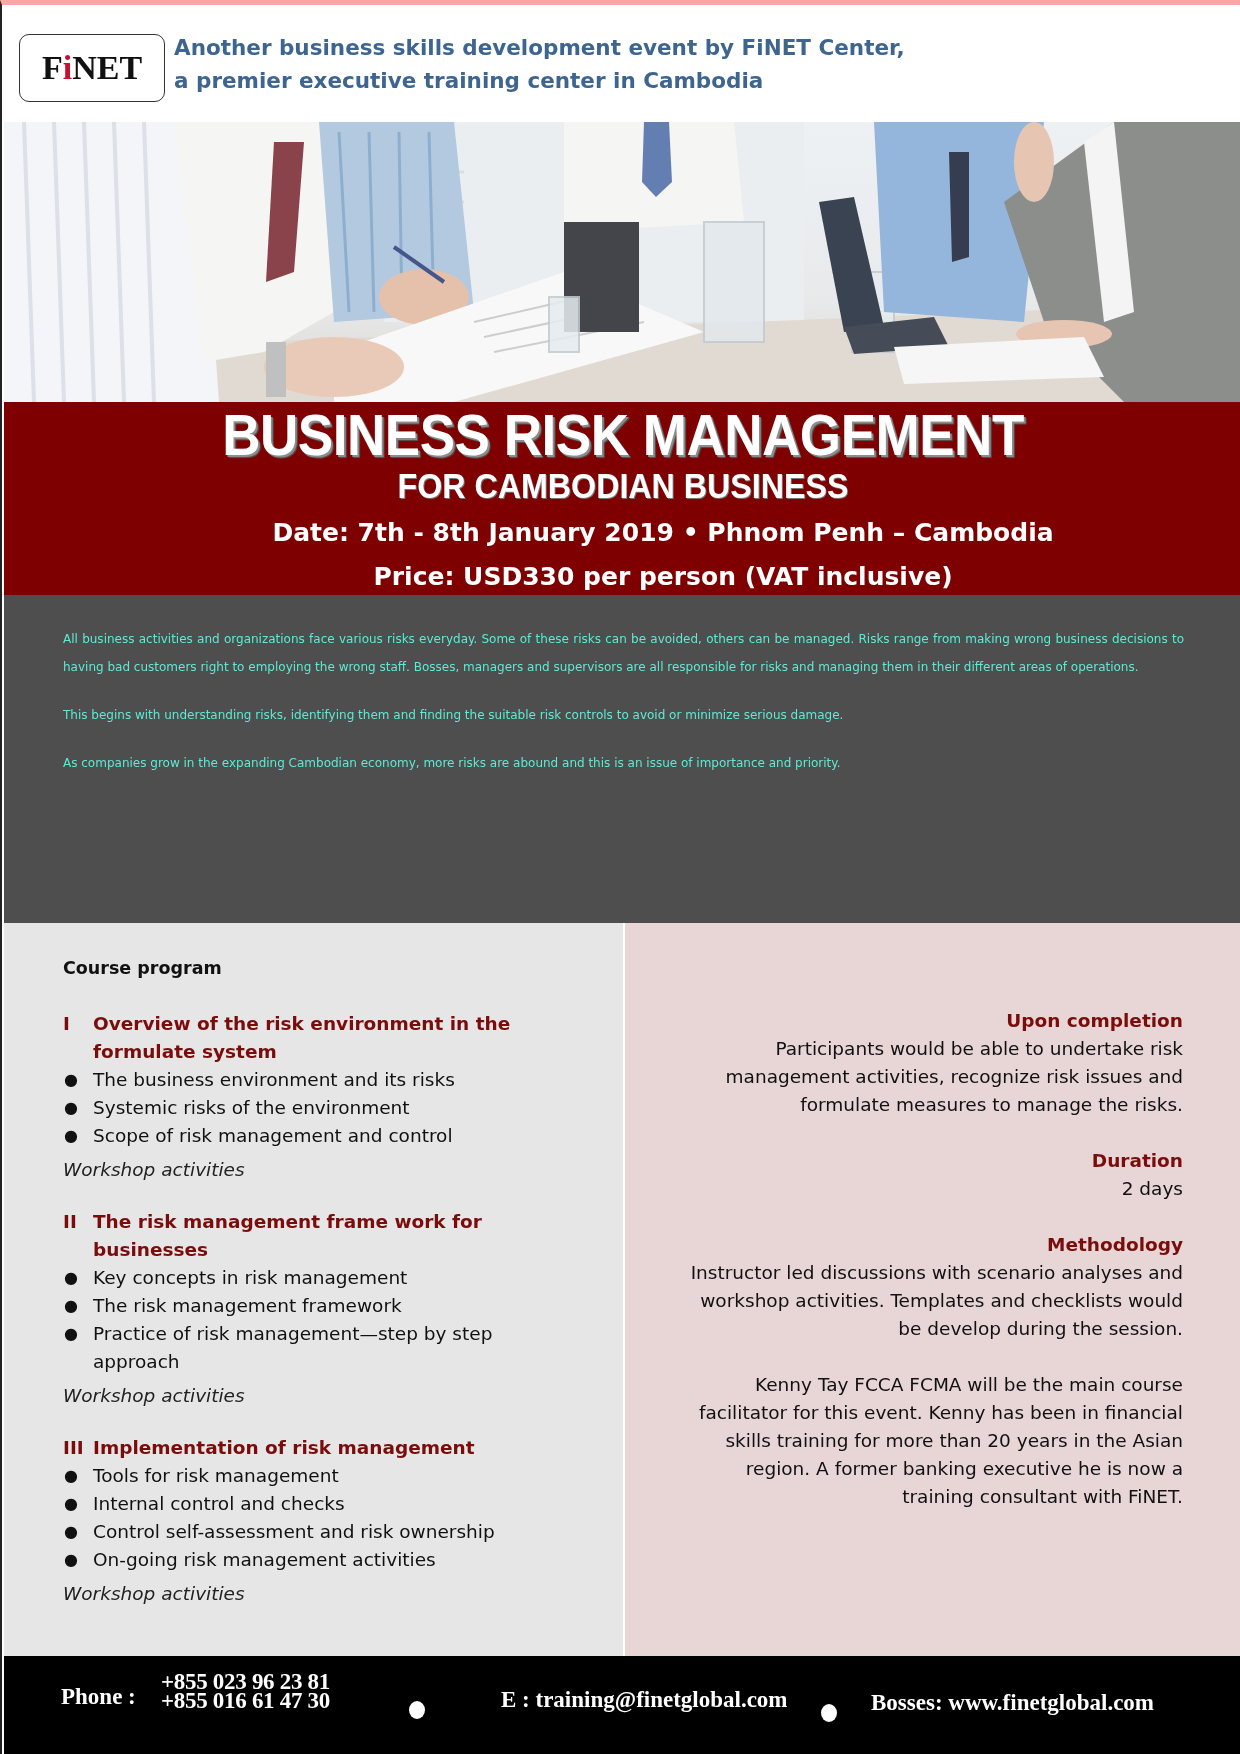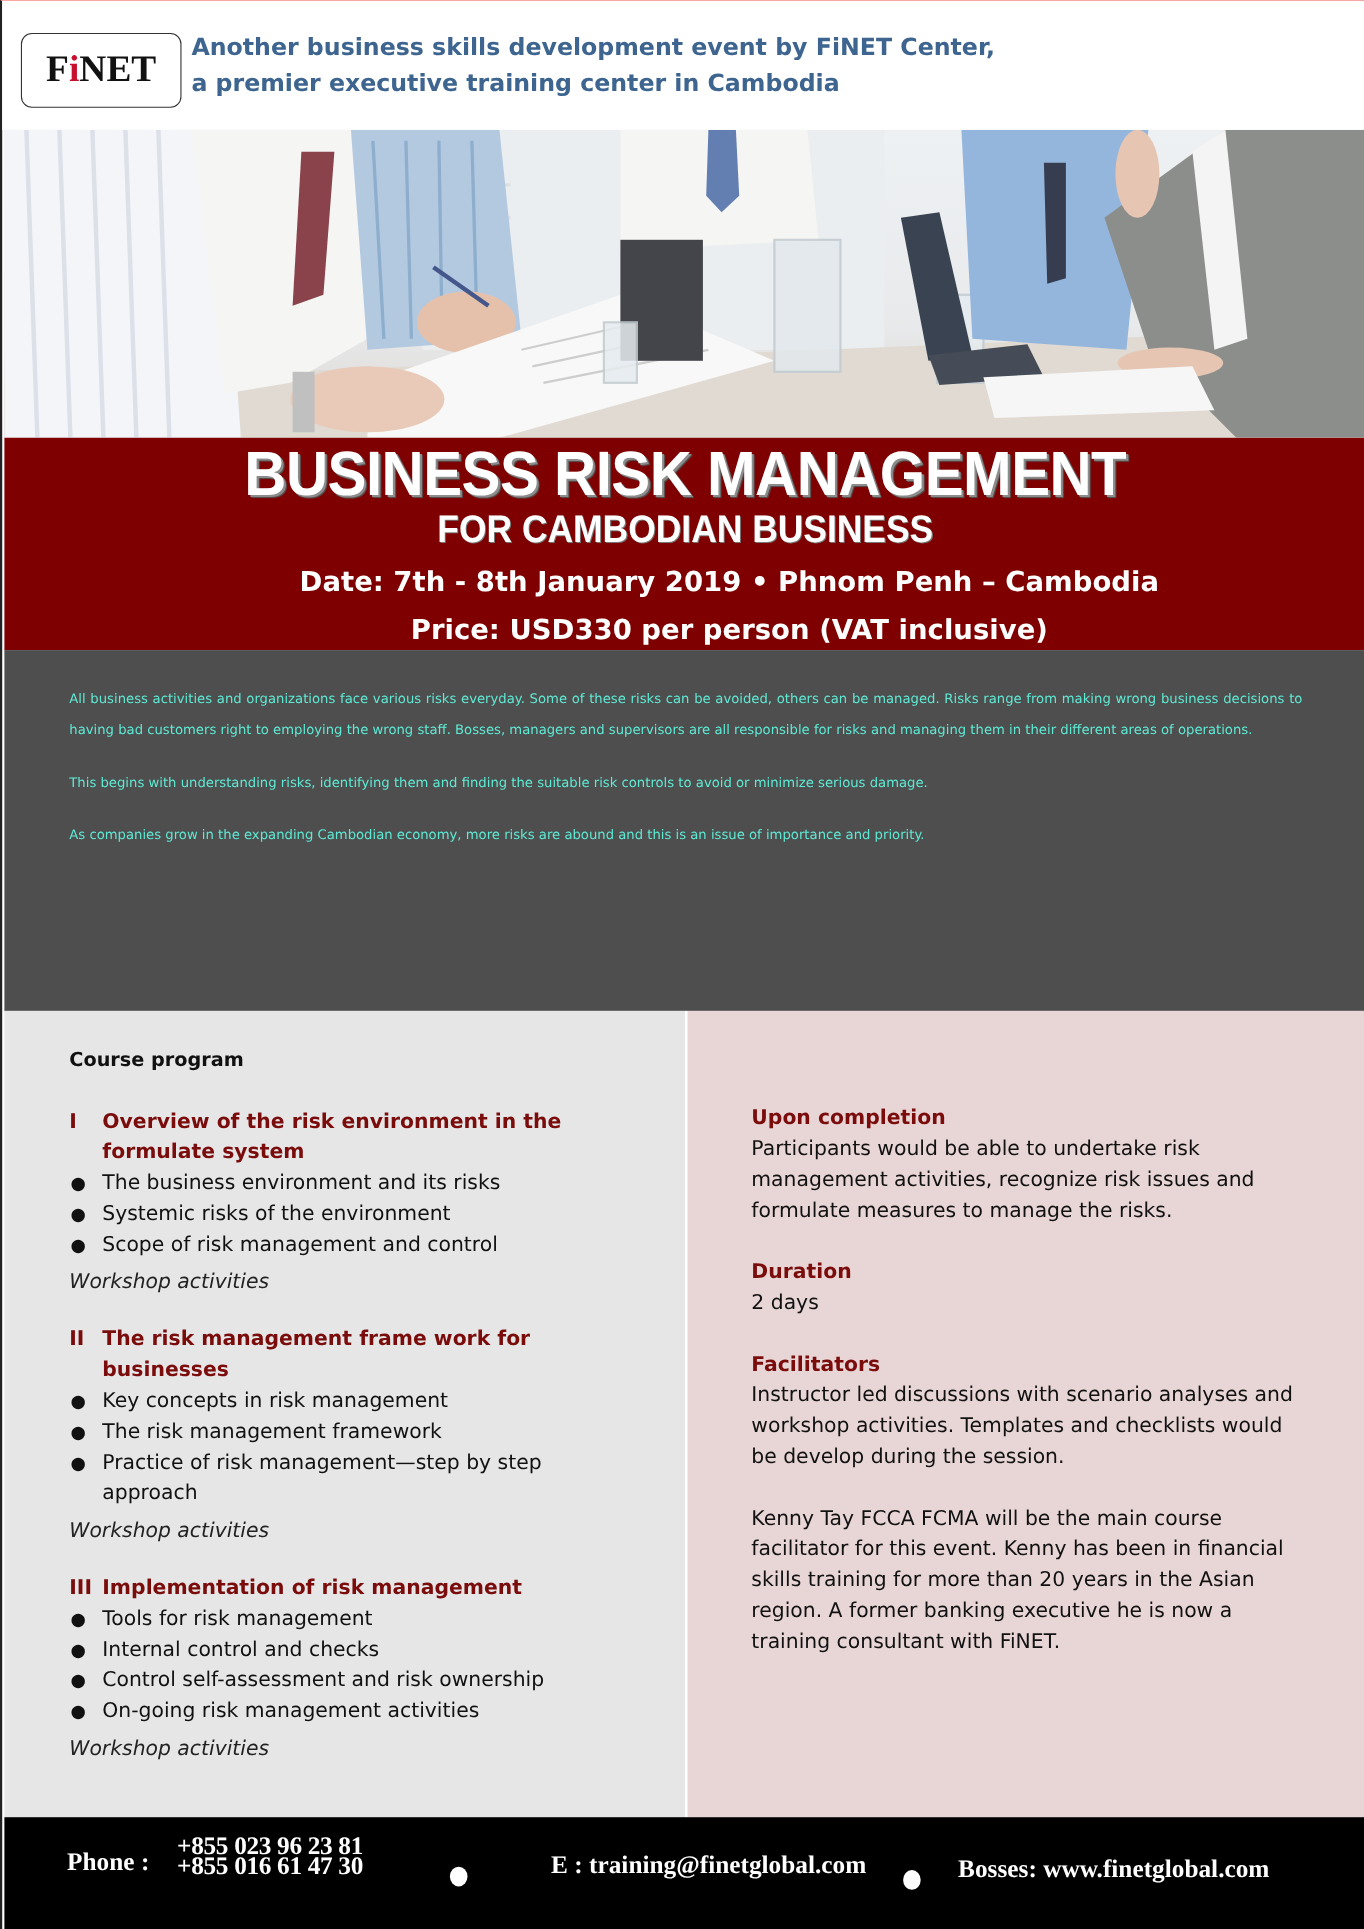--- a/index.html
+++ b/index.html
@@ -1,19 +1,19 @@
 <!DOCTYPE html>
 <html><head>
 <meta charset="utf-8">
 <style>
   * { box-sizing: border-box; margin: 0; padding: 0; }
   html, body { width: 1240px; height: 1754px; background: #ffffff; overflow: hidden; }
   body { font-family: "Liberation Sans", "DejaVu Sans", sans-serif; position: relative; }
 
-  .page { position: absolute; left: 0; top: 0; width: 1240px; height: 1754px; border-left: 2px solid #222; border-top: 1px solid #fca5a5; border-right: 1px solid #bbb; }
+  .page { position: absolute; left: 0; top: 0; width: 1240px; height: 1754px; border-left: 2px solid #222; border-top: 5px solid #fca5a5; border-right: 1px solid #bbb; }
 
   
   .header { position: absolute; left: 0; top: 0; width: 1240px; height: 117px; background: #fff; }
   .logo { position: absolute; left: 17px; top: 29px; width: 146px; height: 68px; border: 1.5px solid #333; border-radius: 10px; background: #fff; display: flex; align-items: center; justify-content: center; }
   .logo-text { font-family: "Liberation Serif", "DejaVu Serif", serif; font-weight: bold; font-size: 34px; color: #111; letter-spacing: 0px; position: relative; }
   .logo-text .i-red { color: #c8102e; }
   .tagline { position: absolute; left: 172px; top: 26px; font-family: "DejaVu Sans", sans-serif; font-weight: bold; font-size: 21.5px; line-height: 33px; color: #3d6590; }
 
   
   .photo { position: absolute; left: 2px; top: 117px; width: 1238px; height: 280px; overflow: hidden;
@@ -40,21 +40,21 @@
   .mod { margin-bottom: 24px; }
   .mod-head { display: flex; font-family: "DejaVu Sans", sans-serif; font-weight: bold; font-size: 18.5px; line-height: 28px; color: #7a0c0c; }
   .mod-num { width: 30px; flex: none; }
   .mod-title { width: 420px; }
   .bullets { list-style: none; }
   .bullets li { display: flex; font-family: "DejaVu Sans", sans-serif; font-size: 18.5px; line-height: 28px; color: #111; }
   .bullets .dot { width: 30px; flex: none; padding-left: 1px; font-size: 16px; }
   .bullets .txt { width: 420px; }
   .workshop { font-family: "DejaVu Sans", sans-serif; font-style: italic; font-size: 18.5px; line-height: 28px; color: #222; margin-top: 6px; }
 
-  .info-block { margin-bottom: 28px; width: 500px; }
+  .info-block { margin-bottom: 28px; width: 500px; text-align: right; }
   .info-head { font-family: "DejaVu Sans", sans-serif; font-weight: bold; font-size: 18.5px; line-height: 28px; color: #7a0c0c; }
   .info-body { font-family: "DejaVu Sans", sans-serif; font-size: 18.5px; line-height: 28px; color: #111; }
 
   
   .footer { position: absolute; left: 2px; top: 1651px; width: 1238px; height: 103px; background: #000; color: #fff; font-family: "Liberation Serif", "DejaVu Serif", serif; font-weight: bold; }
   .ft-phone-label { position: absolute; left: 57px; top: 27px; font-size: 23px; line-height: 28px; }
   .ft-phones { position: absolute; left: 157px; top: 16px; font-size: 23px; line-height: 19px; letter-spacing: -0.3px; }
   .ft-phones div { height: 19px; }
   .ft-bullet { position: absolute; width: 16px; height: 18px; border-radius: 50%; background: #fff; }
   .ft-email { position: absolute; left: 461px; top: 30px; font-size: 23px; line-height: 28px; margin-left: 36px; }
@@ -243,21 +243,21 @@
   <div class="col-right">
     <div class="info-block">
       <div class="info-head">Upon completion</div>
       <div class="info-body">Participants would be able to  undertake risk management activities, recognize risk issues and formulate measures to manage the risks.</div>
     </div>
     <div class="info-block">
       <div class="info-head">Duration</div>
       <div class="info-body">2 days</div>
     </div>
     <div class="info-block">
-      <div class="info-head">Facilitators</div>
+      <div class="info-head">Methodology</div>
       <div class="info-body">Instructor led discussions with scenario analyses and workshop activities. Templates and checklists would be develop during the session.</div>
     </div>
     <div class="info-block">
       <div class="info-body">Kenny Tay FCCA FCMA will be the main course facilitator for this event. Kenny has been in financial skills training for more than 20 years in the Asian region. A former banking executive he is now a training consultant with FiNET.</div>
     </div>
   </div>
 
   <div class="footer">
     <div class="ft-phone-label">Phone :</div>
     <div class="ft-phones">

